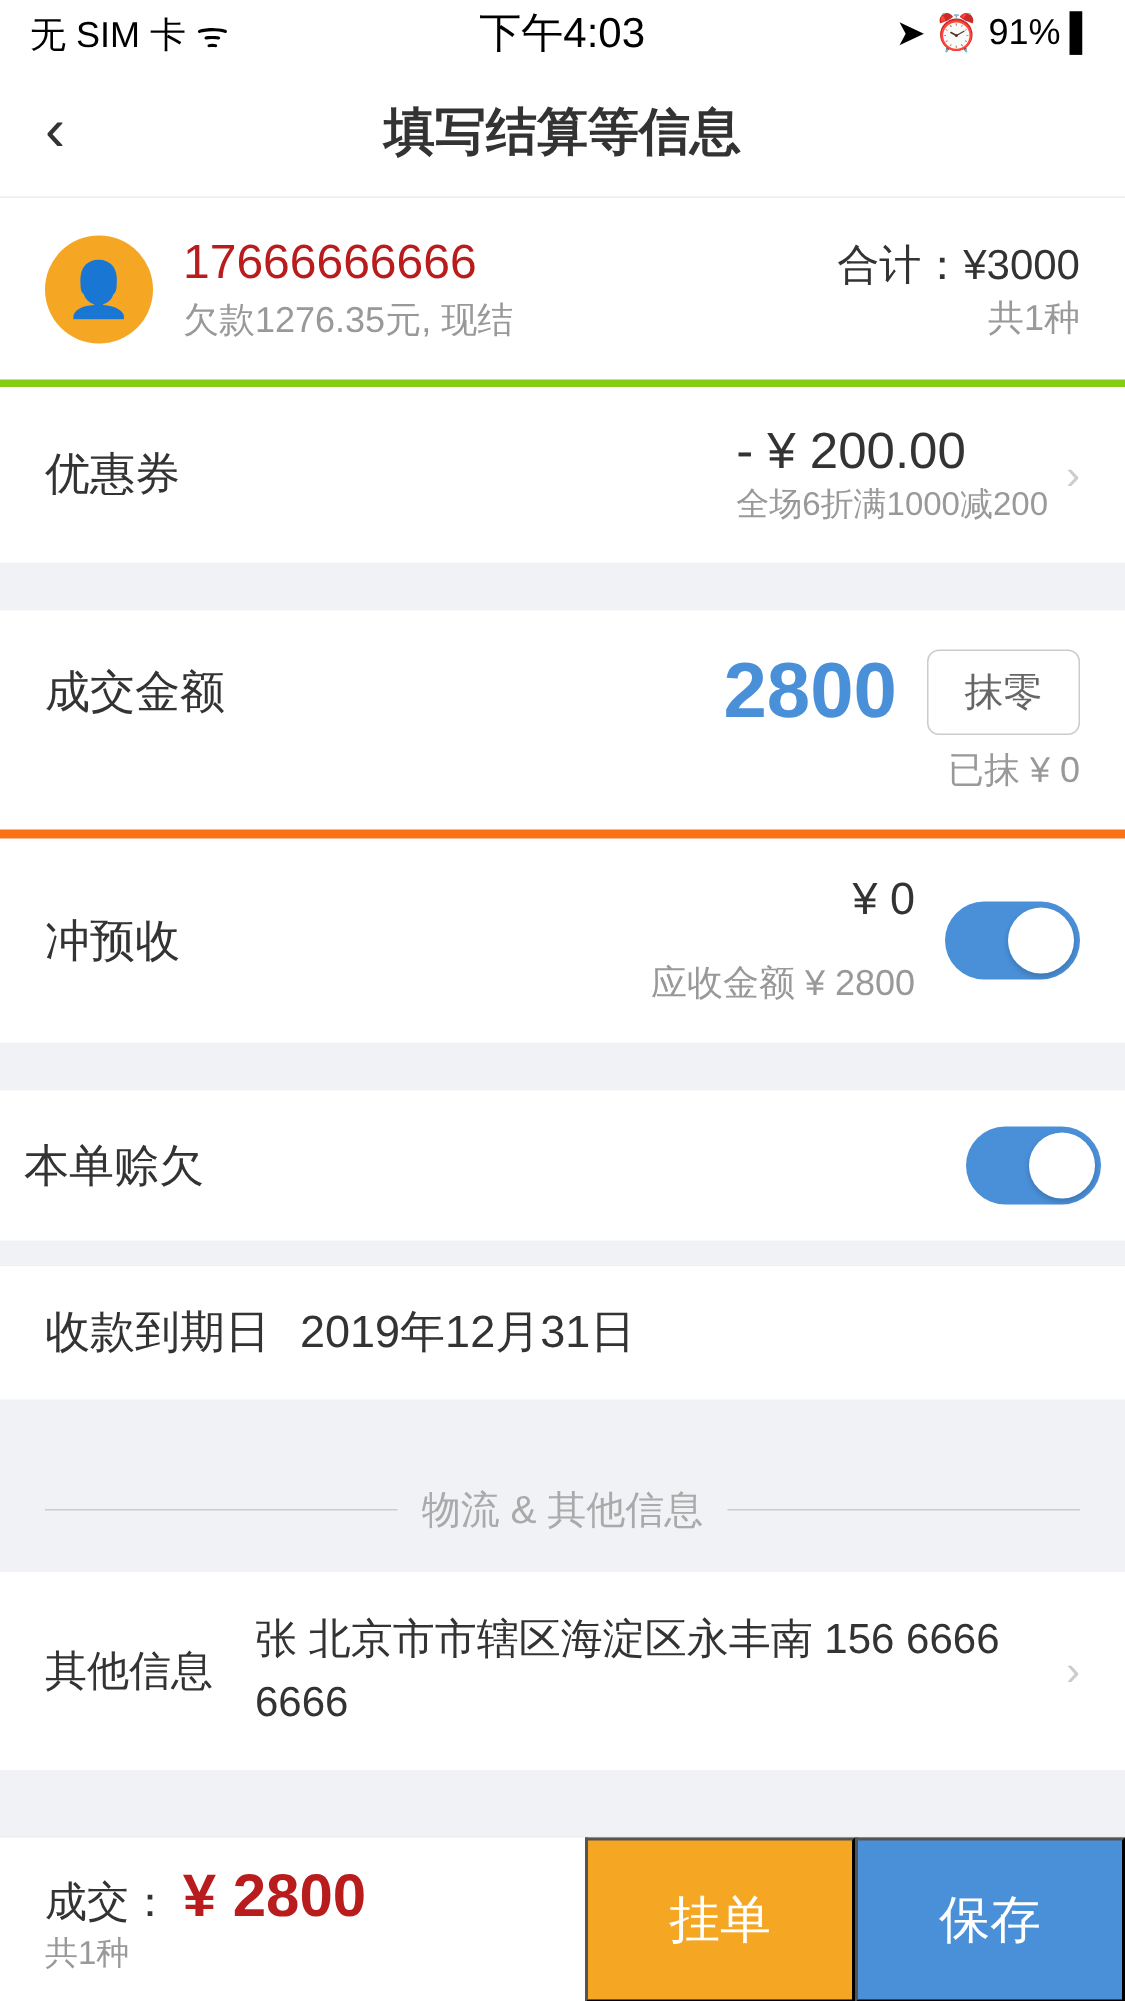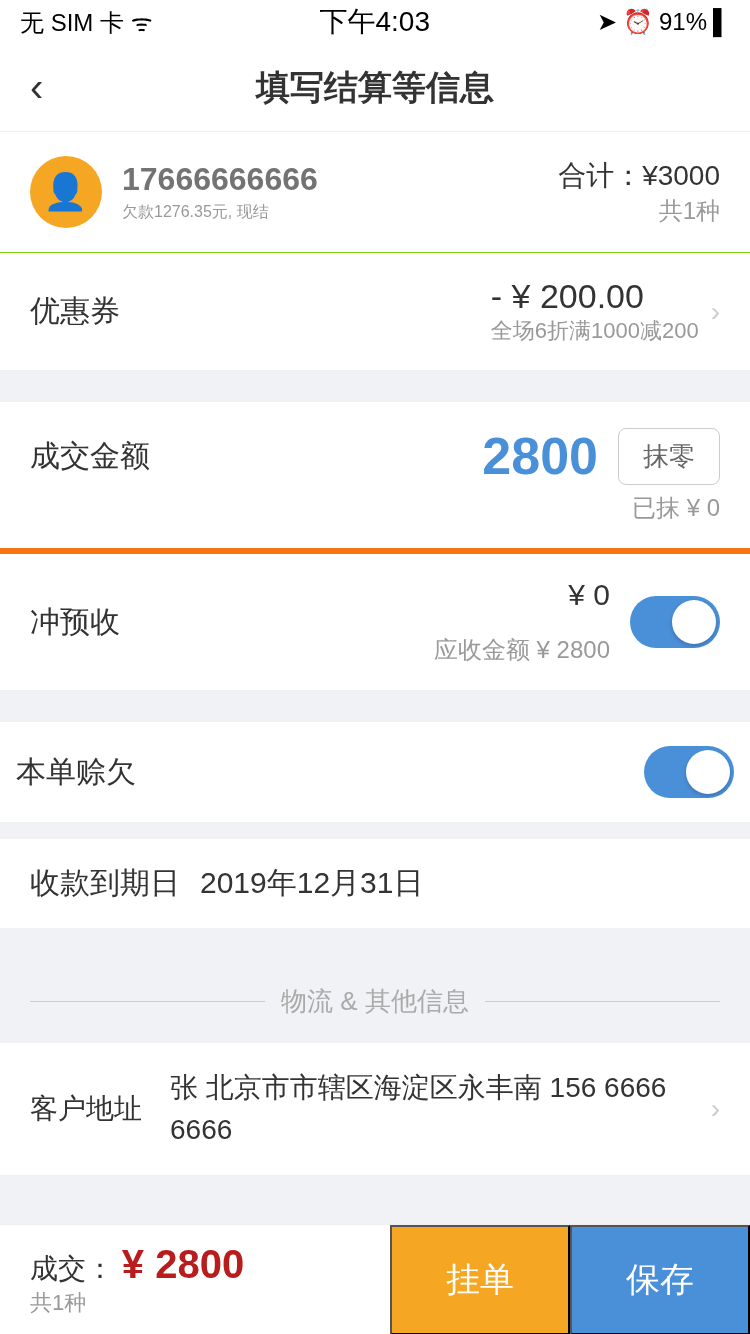--- a/index.html
+++ b/index.html
@@ -85,43 +85,43 @@
       background: #f5a623;
       display: flex;
       align-items: center;
       justify-content: center;
       font-size: 36px;
       color: #fff;
     }
     .customer-info-text {}
     .customer-phone {
       font-size: 32px;
-      font-weight: 700;
-      color: #737373;
+      font-weight: 400;
+      color: #b91c1c;
     }
     .customer-sub {
-      font-size: 16px;
+      font-size: 24px;
       color: #999;
       margin-top: 4px;
     }
     .customer-right {
       text-align: right;
     }
     .total-count {
       font-size: 24px;
       color: #999;
     }
 
     
     .coupon-row {
       display: flex;
       align-items: center;
       justify-content: space-between;
       padding: 24px 30px;
-      border-top: 1px solid #84cc16;
+      border-top: 5px solid #84cc16;
     }
     .coupon-label {
       font-size: 30px;
       color: #333;
     }
     .coupon-right {
       display: flex;
       align-items: center;
       gap: 12px;
     }
@@ -447,21 +447,21 @@
 
   <div class="section-divider"></div>
 
   <div class="logistics-divider">
     <div class="divider-line"></div>
     <span class="divider-text">物流 &amp; 其他信息</span>
     <div class="divider-line"></div>
   </div>
 
   <div class="address-row card">
-    <span class="address-label">客户地址</span>
+    <span class="address-label">其他信息</span>
     <span class="address-value">张 北京市市辖区海淀区永丰南 156 6666 6666</span>
     <span class="chevron-icon">›</span>
   </div>
 
   <div style="height: 200px; background: #f0f2f5;"></div>
 
 </div>
 
 <div class="bottom-bar">
   <div class="bottom-summary">

